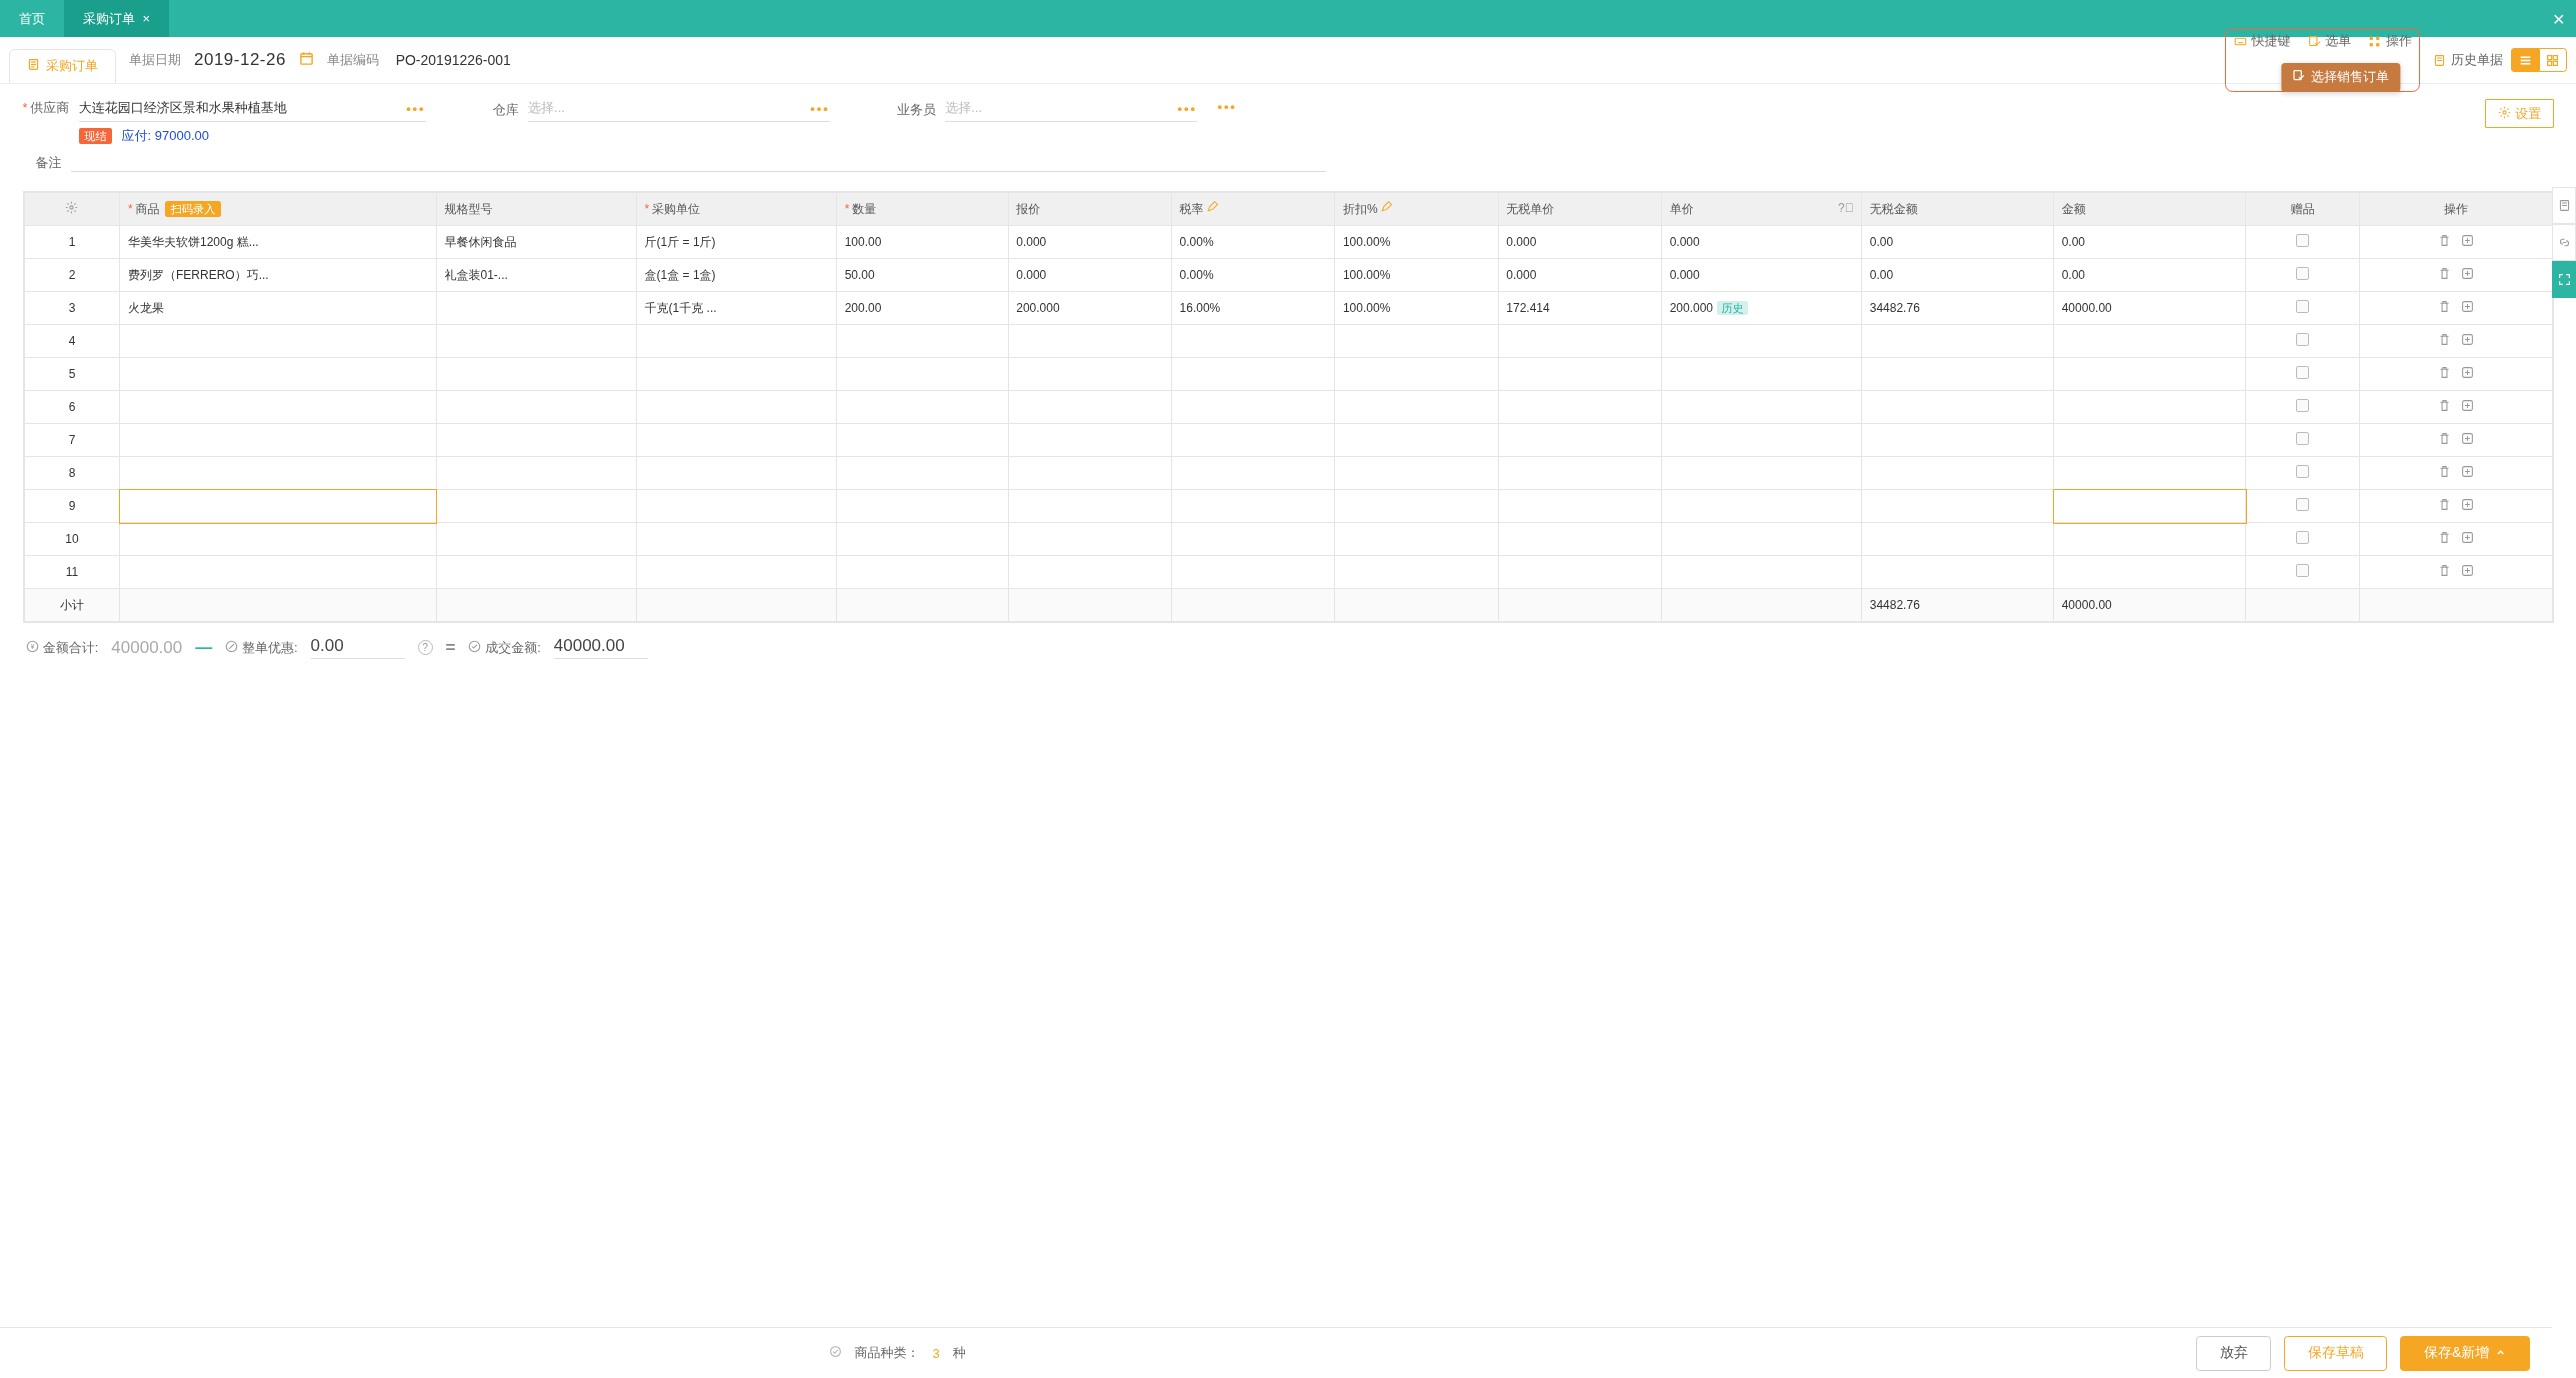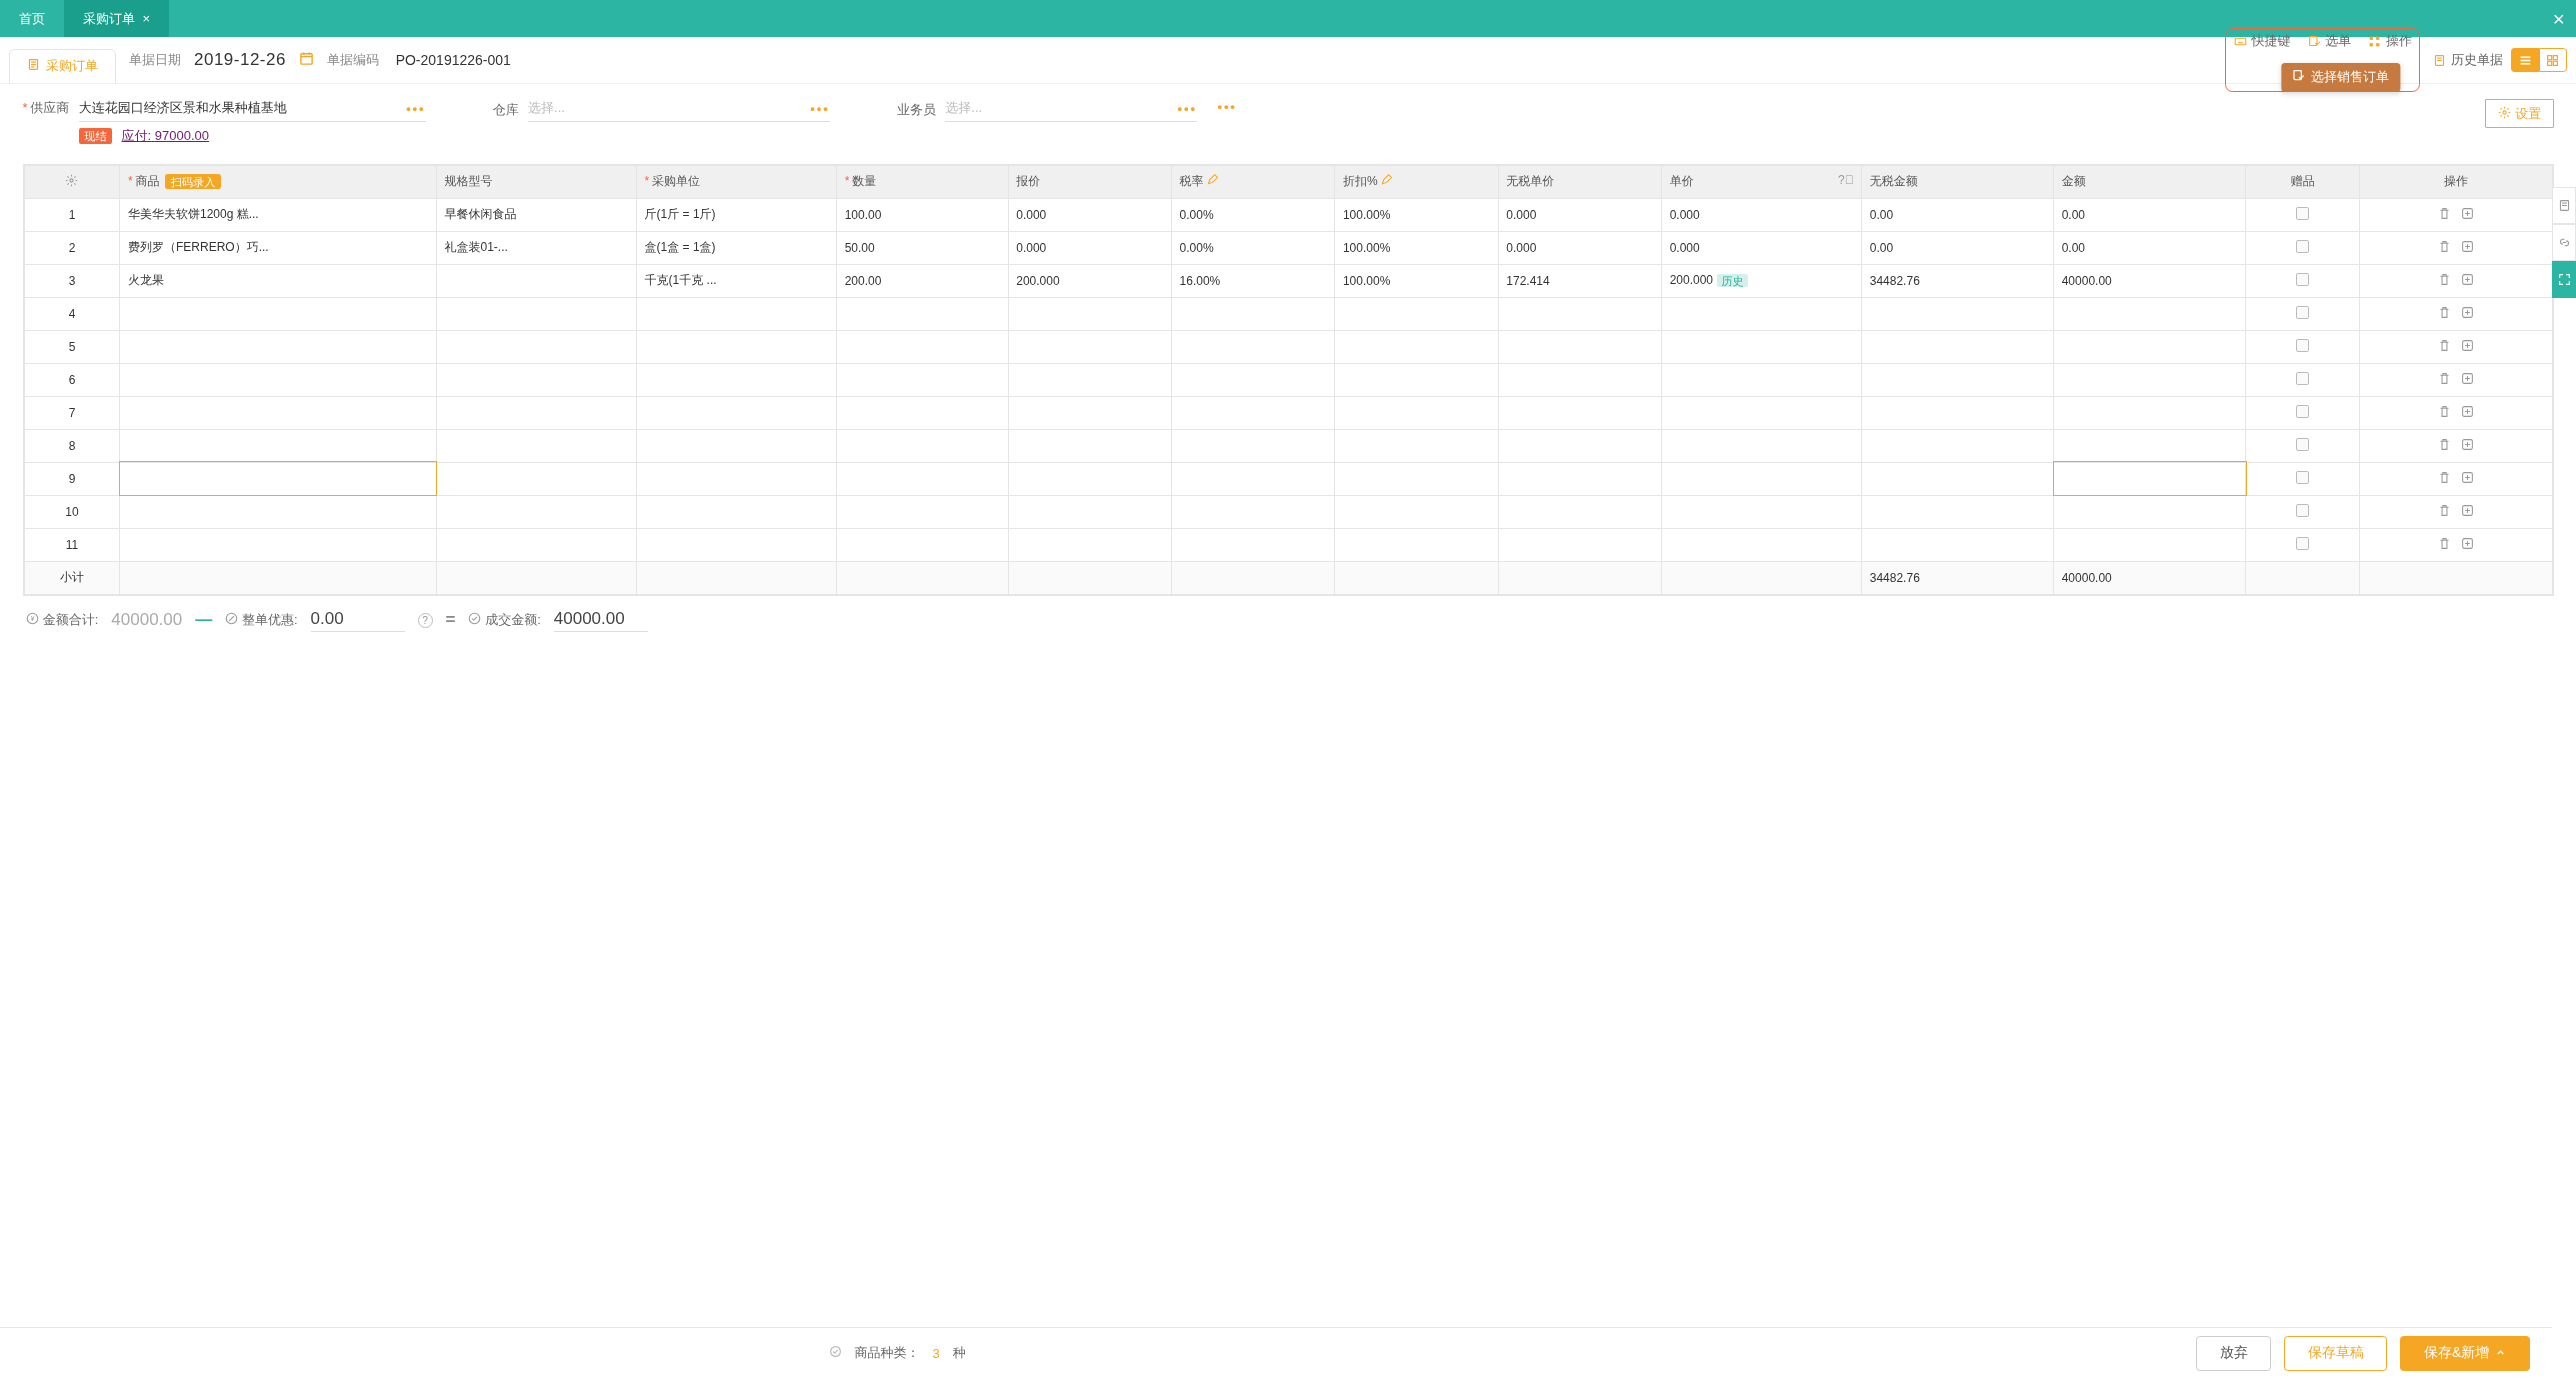--- a/index.html
+++ b/index.html
@@ -39,21 +39,21 @@
 .form-area { padding: 15px 22.5px 3.7px 22.5px; }
 .form-row { display: flex; align-items: flex-start; gap: 11.2px; margin-bottom: 7.5px; }
 .field { display: flex; align-items: center; gap: 9.4px; min-width: 0; }
 .req-star { color: #f5663b; margin-right: 2.8px; }
 .fld-label { color: #666; white-space: nowrap; }
 .fld-value { color: #333; }
 .fld-placeholder { color: #bbb; }
 .fld-dots { color: #f5a623; cursor: pointer; font-weight: bold; letter-spacing: 1.9px; font-size: 13px; }
 .fld-underline { border-bottom: 0.9px solid #ddd; min-width: 225px; padding-bottom: 3.7px; display: flex; align-items: center; justify-content: space-between; }
 .badge-red { background: #f5663b; color: #fff; font-size: 11.2px; padding: 1.9px 5.6px; border-radius: 1.9px; margin-right: 5.6px; }
-.due-text { color: #701a75; text-decoration: underline; }
+.due-text { color: #1d4ed8; }
 .settings-btn { border: 0.9px solid #f5a623; color: #f5a623; border-radius: 1px; padding: 4.7px 11.2px; display: flex; align-items: center; gap: 4.7px; cursor: pointer; }
 
 
 .table-wrap { margin: 7.5px 22.5px 0 22.5px; border: 0.9px solid #e5e5e5; }
 table { width: 100%; border-collapse: collapse; table-layout: fixed; }
 th, td { border: 0.9px solid #e5e5e5; padding: 0; height: 33px; font-size: 12px; overflow: hidden; text-overflow: ellipsis; white-space: nowrap; }
 th { background: #f0f0f0; color: #555; font-weight: normal; text-align: left; padding: 0 7.5px; }
 td { padding: 0 7.5px; }
 th .req-star { color: #f5663b; }
 td.center, th.center { text-align: center; }
@@ -259,20 +259,26 @@
       <span>
         <svg width="13" height="13" viewBox="0 0 16 16" fill="none" stroke="currentColor" stroke-width="1.3">
             <circle cx="8" cy="8" r="2"></circle>
             <path d="M8 1v2M8 13v2M1 8h2M13 8h2M3 3l1.5 1.5M11.5 11.5L13 13M13 3l-1.5 1.5M4.5 11.5L3 13"></path>
           </svg>
       </span>
       <span>设置</span>
     </div>
   </div>
 
+  <div class="form-row" style="margin-top:5.6px;">
+    <div class="field" style="width:100%;">
+      <span class="fld-label" style="margin-left:13px;">备注</span>
+      <div class="fld-underline" style="flex:1; max-width:1255px;">&nbsp;</div>
+    </div>
+  </div>
 </div>
 
 <div class="table-wrap">
 <table>
   <colgroup>
     <col class="col-idx">
         <col class="col-prod">
         <col class="col-spec">
         <col class="col-unit">
     <col class="col-qty">

